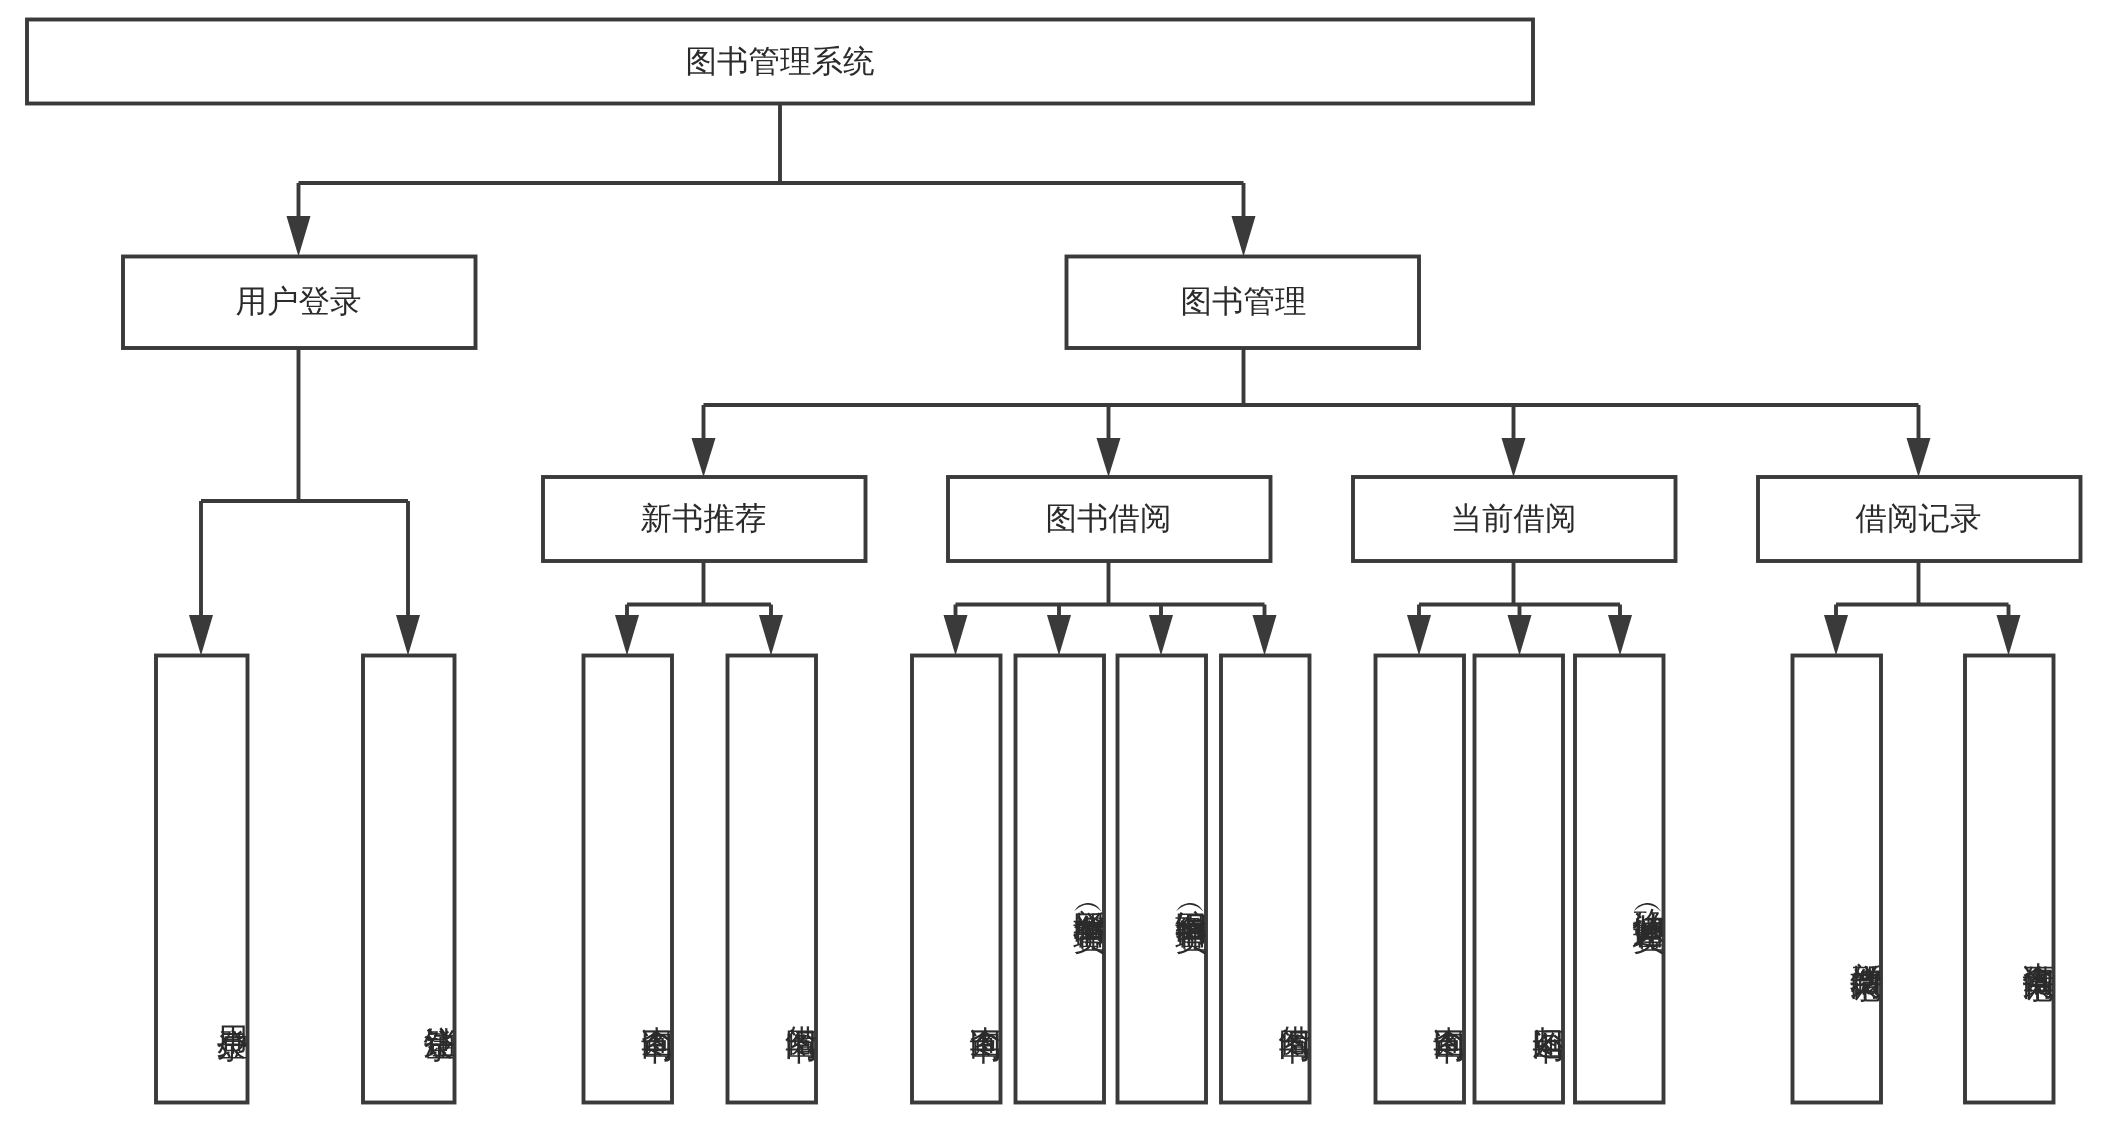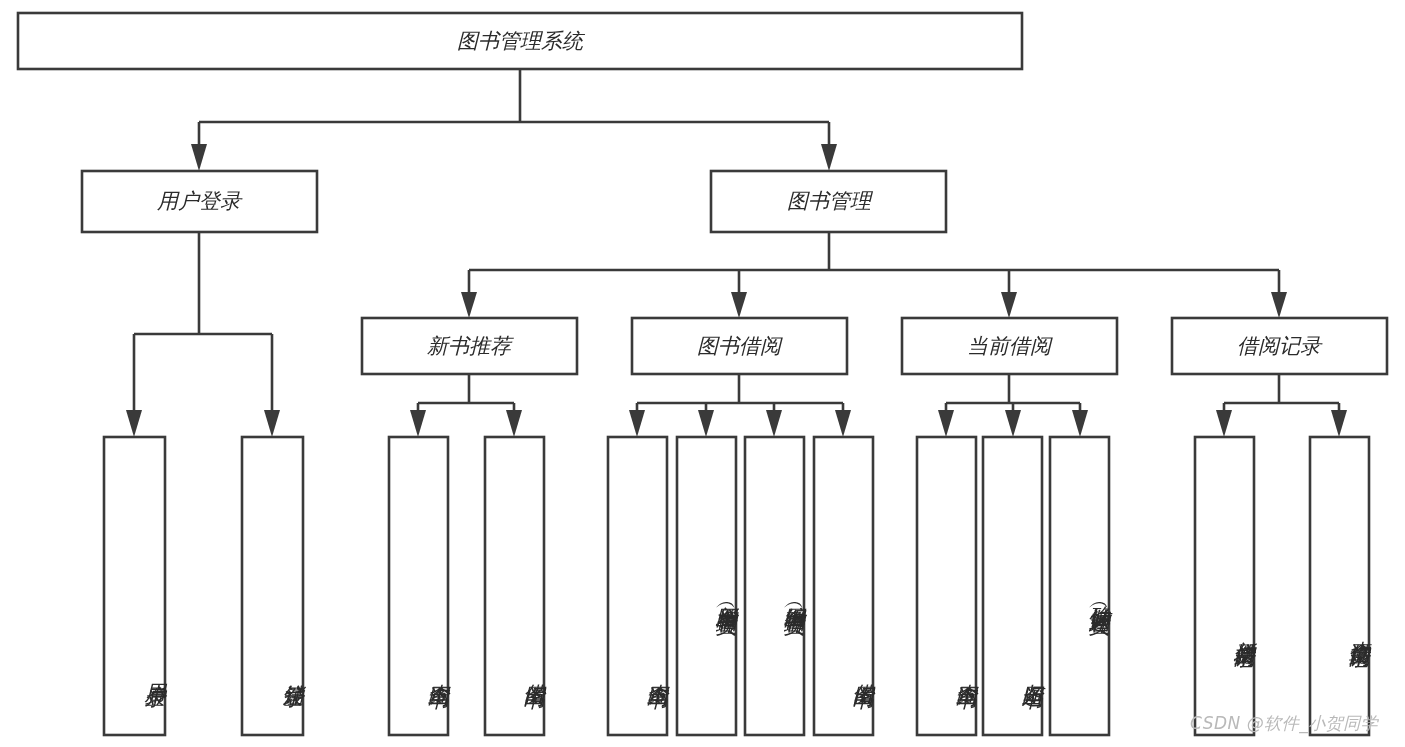--- a/index.html
+++ b/index.html
@@ -11,21 +11,20 @@
     width: 1405px;
     height: 747px;
     font-family: "DejaVu Sans", "Liberation Sans", sans-serif;
     overflow: hidden;
   }
   #diagram-root {
     position: relative;
     width: 1275px;
     height: 747px;
     background: #ffffff;
-    font-style: italic;
   }
   svg.flow {
     position: absolute;
     top: 0;
     left: 0;
     width: 1405px;
     height: 747px;
   }
   .node-box {
     fill: #ffffff;
@@ -200,15 +199,14 @@
   <div class="leaf-label" style="left:608px; top:437px; width:59px; height:298px; padding-top:84px;">查询图书</div>
   <div class="leaf-label" style="left:677px; top:437px; width:59px; height:298px; padding-top:10px;">新增图书（管理员）</div>
   <div class="leaf-label" style="left:745px; top:437px; width:59px; height:298px; padding-top:10px;">编辑图书（管理员）</div>
   <div class="leaf-label" style="left:814px; top:437px; width:59px; height:298px; padding-top:84px;">借阅图书</div>
   <div class="leaf-label" style="left:917px; top:437px; width:59px; height:298px; padding-top:84px;">查询图书</div>
   <div class="leaf-label" style="left:983px; top:437px; width:59px; height:298px; padding-top:84px;">归还图书</div>
   <div class="leaf-label" style="left:1050px; top:437px; width:59px; height:298px; padding-top:10px;">确认归还（管理员）</div>
   <div class="leaf-label" style="left:1195px; top:437px; width:59px; height:298px; padding-top:42px;">新增借阅记录</div>
   <div class="leaf-label" style="left:1310px; top:437px; width:59px; height:298px; padding-top:42px;">查询借阅记录</div>
 
-  <div class="watermark">CSDN @软件_小贺同学</div>
 
 </div>
 
 </body></html>

